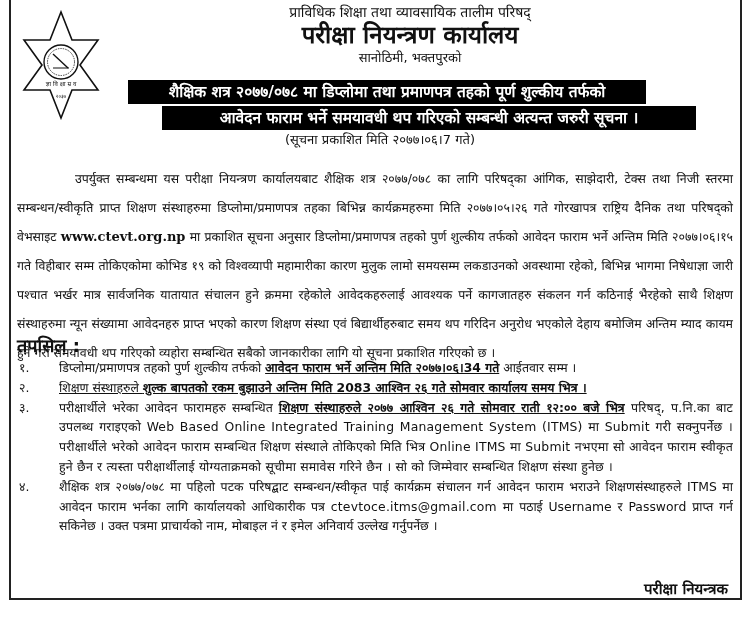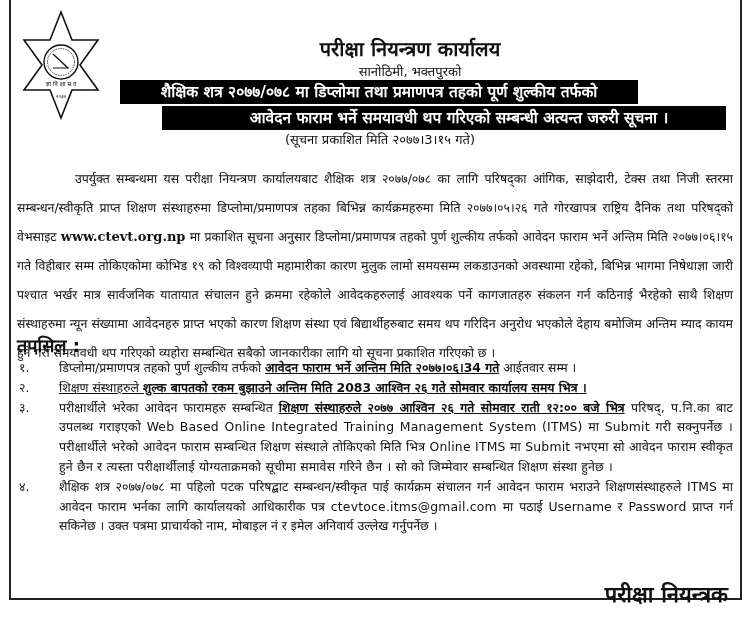--- a/index.html
+++ b/index.html
@@ -3,63 +3,64 @@
 <meta charset="utf-8">
 <style>
   html, body { margin: 0; padding: 0; background: #ffffff; }
   body { width: 753px; height: 622px; position: relative; overflow: hidden;
          font-family: "DejaVu Sans", sans-serif; color: #111; }
   .page-frame { position: absolute; left: 9px; top: 0; width: 733px; height: 600px;
          border-left: 2px solid #222; border-right: 2px solid #222; border-bottom: 2px solid #222; box-sizing: border-box; }
   .logo { position: absolute; left: 22px; top: 10px; width: 78px; height: 110px; }
   .header { position: absolute; left: 110px; top: 2px; width: 560px; text-align: center; }
   .h-council { font-size: 14px; line-height: 20px; margin-left: 40px; }
-  .h-office { font-size: 20px; font-weight: bold; line-height: 26px; margin-left: 40px; margin-top: 34px; }
+  .h-office { font-size: 24px; font-weight: bold; line-height: 26px; margin-left: 40px; }
   .h-location { font-size: 13px; line-height: 20px; margin-left: 40px; }
-  .title-band { position: absolute; left: 120px; width: 518px; background: #000; color: #fff;
+  .title-band { position: absolute; left: 128px; width: 518px; background: #000; color: #fff;
          font-weight: bold; font-size: 15.5px; text-align: center; white-space: nowrap; overflow: hidden; }
   .title-band.l1 { top: 80px; height: 24px; line-height: 24px; }
-  .title-band.l2 { left: 162px; width: 534px; top: 106px; height: 24px; line-height: 24px; padding-left: 30px; }
+  .title-band.l2 { left: 162px; width: 534px; top: 106px; height: 24px; line-height: 24px; }
   .pub-date { position: absolute; left: 190px; top: 131px; width: 380px; text-align: center; font-size: 13px; line-height: 18px; }
   .body-para { position: absolute; left: 17px; top: 164px; width: 716px; font-size: 12.4px; line-height: 29px;
          text-align: justify; text-indent: 58px; }
   .body-para .url { font-family: "DejaVu Serif", serif; font-weight: bold; font-size: 13px; }
   .tapsil { position: absolute; left: 17px; top: 333px; font-size: 18px; font-weight: bold; }
   .items { position: absolute; left: 17px; top: 358px; width: 716px; font-size: 12.4px; line-height: 19.8px; }
   .item { display: flex; }
   .item .num { width: 40px; flex: 0 0 40px; padding-left: 2px; }
   .item .txt { flex: 1; text-align: justify; }
   .bu { font-weight: bold; text-decoration: underline; }
   .u { text-decoration: underline; }
   .latin { font-family: "DejaVu Sans", sans-serif; letter-spacing: 0.2px; }
-  .signature { position: absolute; right: 25px; top: 578px; font-size: 22px; font-weight: bold; }
+  .signature { position: absolute; right: 25px; top: 578px; font-size: 15px; font-weight: bold; }
 </style>
 </head>
 <body>
 
 <div class="page-frame"></div>
 
 <svg class="logo" viewBox="0 0 78 110">
   <polygon points="39,2 50,30 76,30 58,55 76,80 50,80 39,108 28,80 2,80 20,55 2,30 28,30" fill="none" stroke="#111" stroke-width="1.6"></polygon>
   <circle cx="39" cy="52" r="17" fill="none" stroke="#111" stroke-width="1.4"></circle>
   <circle cx="39" cy="52" r="13.5" fill="none" stroke="#111" stroke-width="0.8" stroke-dasharray="1.5 1"></circle>
   <line x1="31" y1="44" x2="46" y2="58" stroke="#111" stroke-width="1.4"></line>
   <line x1="31" y1="58" x2="47" y2="58" stroke="#111" stroke-width="1"></line>
   <text x="39" y="76" font-size="6" text-anchor="middle" fill="#111" font-family="DejaVu Sans, sans-serif">ज्ञा वि क्षा म्र व</text>
   <text x="39" y="88" font-size="5" text-anchor="middle" fill="#111" font-family="DejaVu Sans, sans-serif">२०३७</text>
 </svg>
 
 <div class="header">
+  <div class="h-council">प्राविधिक शिक्षा तथा व्यावसायिक तालीम परिषद्</div>
   <div class="h-office">परीक्षा नियन्त्रण कार्यालय</div>
   <div class="h-location">सानोठिमी, भक्तपुरको</div>
 </div>
 
 <div class="title-band l1">शैक्षिक शत्र २०७७/०७८ मा डिप्लोमा तथा प्रमाणपत्र तहको पूर्ण शुल्कीय तर्फको</div>
 <div class="title-band l2">आवेदन फाराम भर्ने समयावधी थप गरिएको सम्बन्धी अत्यन्त जरुरी सूचना ।</div>
-<div class="pub-date">(सूचना प्रकाशित मिति २०७७।3।१५ गते)</div>
+<div class="pub-date">(सूचना प्रकाशित मिति २०७७।०६।7 गते)</div>
 
 <div class="body-para"><span>उपर्युक्त सम्बन्धमा यस परीक्षा नियन्त्रण कार्यालयबाट शैक्षिक शत्र २०७७/०७८ का लागि परिषद्का आंगिक, साझेदारी, टेक्स तथा निजी स्तरमा सम्बन्धन/स्वीकृति प्राप्त शिक्षण संस्थाहरुमा डिप्लोमा/प्रमाणपत्र तहका बिभिन्न कार्यक्रमहरुमा मिति २०७७।०५।२६ गते गोरखापत्र राष्ट्रिय दैनिक तथा परिषद्को वेभसाइट </span><span class="url">www.ctevt.org.np</span><span> मा प्रकाशित सूचना अनुसार डिप्लोमा/प्रमाणपत्र तहको पुर्ण शुल्कीय तर्फको आवेदन फाराम भर्ने अन्तिम मिति २०७७।०६।१५ गते विहीबार सम्म तोकिएकोमा कोभिड १९ को विश्वव्यापी महामारीका कारण मुलुक लामो समयसम्म लकडाउनको अवस्थामा रहेको, बिभिन्न भागमा निषेधाज्ञा जारी पश्चात भर्खर मात्र सार्वजनिक यातायात संचालन हुने क्रममा रहेकोले आवेदकहरुलाई आवश्यक पर्ने कागजातहरु संकलन गर्न कठिनाई भैरहेको साथै शिक्षण संस्थाहरुमा न्यून संख्यामा आवेदनहरु प्राप्त भएको कारण शिक्षण संस्था एवं बिद्यार्थीहरुबाट समय थप गरिदिन अनुरोध भएकोले देहाय बमोजिम अन्तिम म्याद कायम हुने गरी समयावधी थप गरिएको व्यहोरा सम्बन्धित सबैको जानकारीका लागि यो सूचना प्रकाशित गरिएको छ ।</span></div>
 
 <div class="tapsil">तपसिल :</div>
 
 <div class="items">
   <div class="item">
     <span class="num">१.</span>
     <span class="txt"><span>डिप्लोमा/प्रमाणपत्र तहको पुर्ण शुल्कीय तर्फको </span><span class="bu">आवेदन फाराम भर्ने अन्तिम मिति २०७७।०६।34 गते</span><span> आईतवार सम्म ।</span></span>
   </div>

